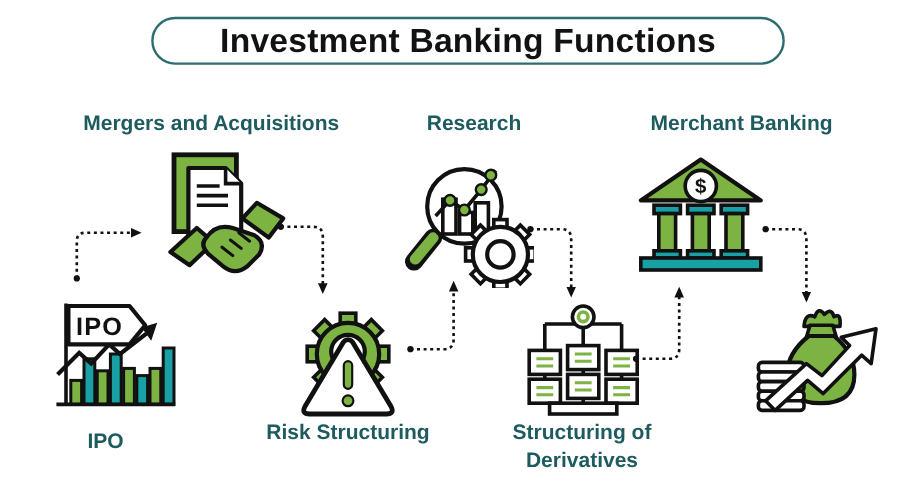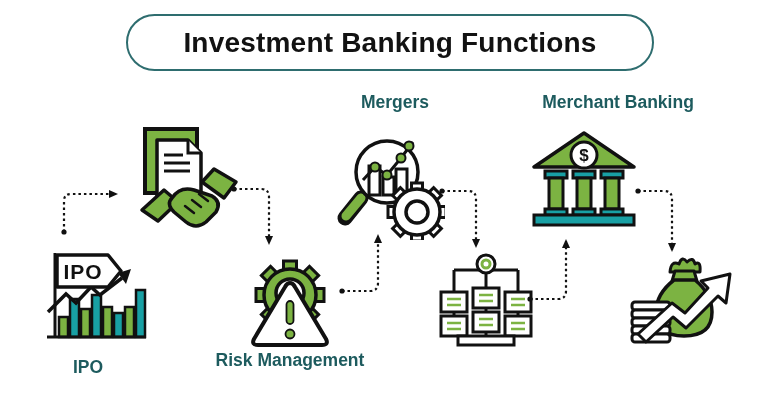--- a/index.html
+++ b/index.html
@@ -1,46 +1,48 @@
 <!DOCTYPE html>
 <html><head>
 <meta charset="utf-8">
 <style>
   html,body{margin:0;padding:0;background:#fff;}
   #canvas{
     position:relative;width:768px;height:402px;background:#ffffff;overflow:hidden;
     font-family:"Liberation Sans",sans-serif;
   }
   .title-pill{
-    position:absolute;left:126px;top:14px;width:528px;height:57px;
+    position:absolute;left:126px;top:14px;width:528px;height:40px;
     border:2.5px solid #2e6d6f;border-radius:32px;box-sizing:border-box;
     display:flex;align-items:center;justify-content:center;
     font-size:28px;font-weight:800;color:#121212;letter-spacing:.2px;
   }
   .func-label{
     position:absolute;color:#1d5b5e;font-weight:700;font-size:17.5px;
     text-align:center;line-height:23px;
   }
   .icon{position:absolute;}
   svg text{font-family:"Liberation Sans",sans-serif;}
   .arrows{position:absolute;left:0;top:0;pointer-events:none;}
   .flow-arrow{fill:none;stroke:#111;stroke-width:2.2;stroke-dasharray:2.5 3;}
 </style>
 </head>
 <body>
 
 <div id="canvas">
 
   <div class="title-pill">Investment Banking Functions</div>
 
-  <div class="func-label" style="left:340px;top:91px;width:110px;">Mergers</div>
+  <div class="func-label" style="left:56px;top:91px;width:240px;">Mergers and Acquisitions</div>
+  <div class="func-label" style="left:340px;top:91px;width:110px;">Research</div>
   <div class="func-label" style="left:532px;top:91px;width:172px;">Merchant Banking</div>
 
   <div class="func-label" style="left:38px;top:356px;width:100px;">IPO</div>
-  <div class="func-label" style="left:215px;top:349px;width:150px;">Risk Management</div>
+  <div class="func-label" style="left:215px;top:349px;width:150px;">Risk Structuring</div>
+  <div class="func-label" style="left:405px;top:349px;width:160px;">Structuring of Derivatives</div>
 
   <svg class="icon" style="left:128px;top:122px;" width="115" height="115" viewBox="0 0 115 115">
     <rect x="17" y="7" width="52" height="64" fill="#7cb342" stroke="#111" stroke-width="4"></rect>
     <path d="M29,18 H60 L73,31 V86 H29 Z" fill="#fff" stroke="#111" stroke-width="3.5" stroke-linejoin="round"></path>
     <path d="M60,18 V31 H73" fill="#fff" stroke="#111" stroke-width="3"></path>
     <line x1="36" y1="33" x2="55" y2="33" stroke="#111" stroke-width="3"></line>
     <line x1="36" y1="41" x2="62" y2="41" stroke="#111" stroke-width="3"></line>
     <line x1="36" y1="49" x2="62" y2="49" stroke="#111" stroke-width="3"></line>
 
     <path d="M14,88 L36,68 L50,80 L30,99 Z" fill="#7cb342" stroke="#111" stroke-width="3.5" stroke-linejoin="round"></path>

